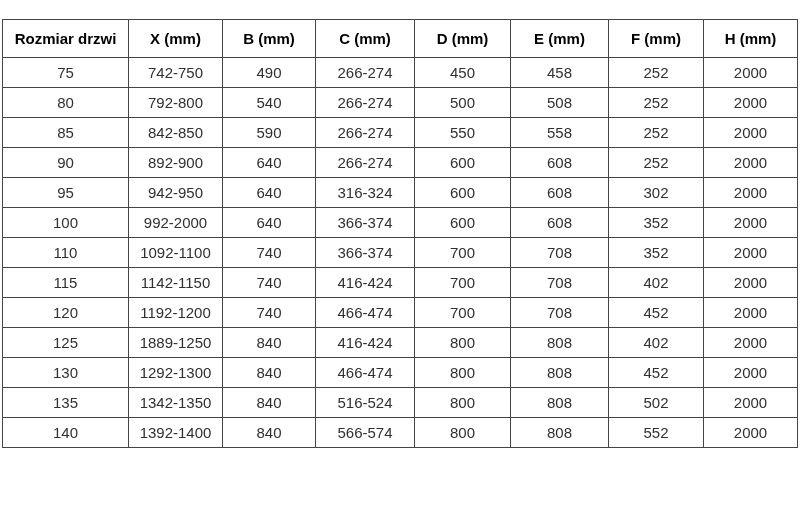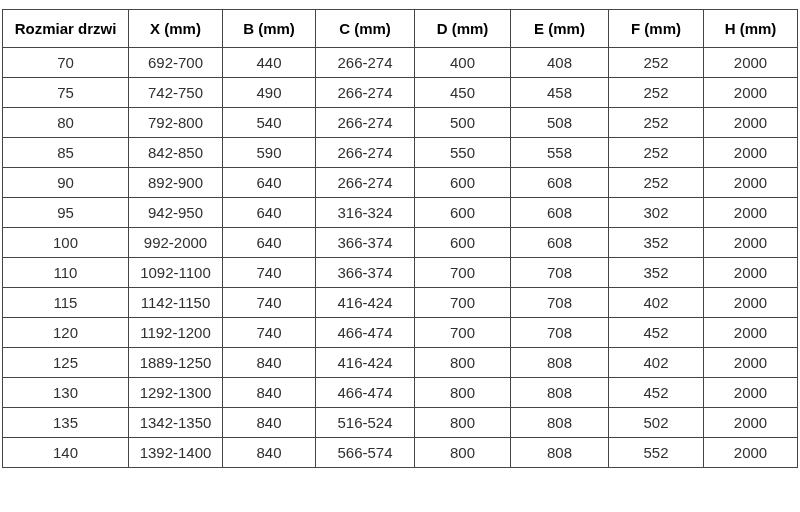--- a/index.html
+++ b/index.html
@@ -6,21 +6,21 @@
     margin: 0;
     padding: 0;
     width: 800px;
     height: 512px;
     background: #ffffff;
     font-family: "Liberation Sans", sans-serif;
   }
   .table-wrap {
     position: absolute;
     left: 2px;
-    top: 9px;
+    top: 19px;
     border-radius: 14px;
   }
   table.size-table {
     border-collapse: collapse;
     table-layout: fixed;
     width: 795px;
     background: #ffffff;
   }
   table.size-table th,
   table.size-table td {
@@ -66,30 +66,20 @@
           <th>B (mm)</th>
           <th>C (mm)</th>
           <th>D (mm)</th>
           <th>E (mm)</th>
           <th>F (mm)</th>
           <th>H (mm)</th>
         </tr>
     </thead>
     <tbody>
         <tr>
-          <td>70</td>
-          <td>692-700</td>
-          <td>440</td>
-          <td>266-274</td>
-          <td>400</td>
-          <td>408</td>
-          <td>252</td>
-          <td>2000</td>
-        </tr>
-        <tr>
           <td>75</td>
           <td>742-750</td>
           <td>490</td>
           <td>266-274</td>
           <td>450</td>
           <td>458</td>
           <td>252</td>
           <td>2000</td>
         </tr>
         <tr>

